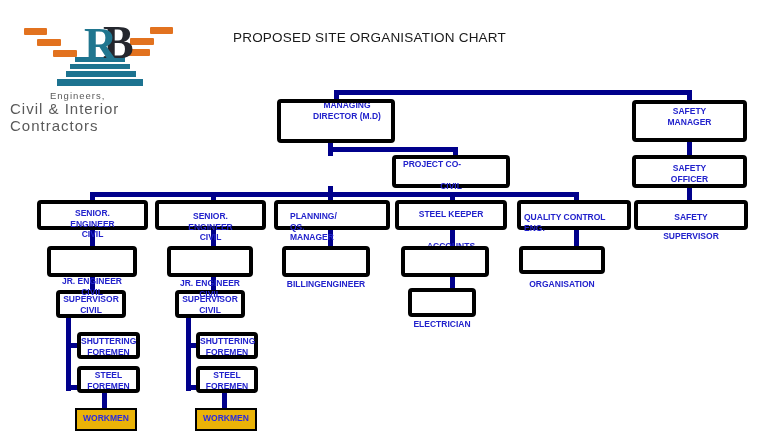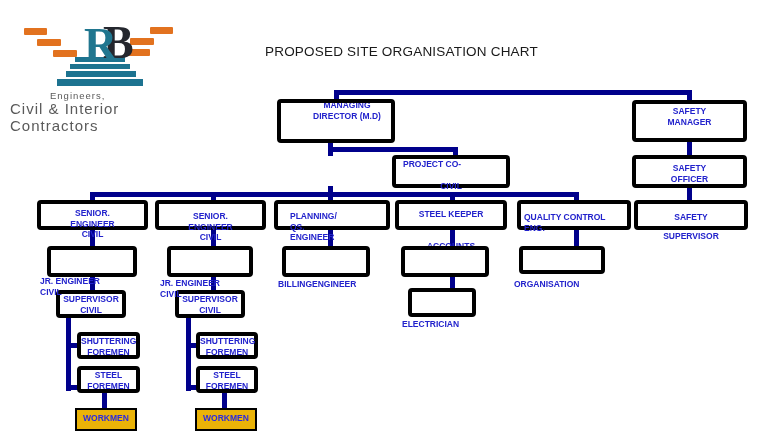--- a/index.html
+++ b/index.html
@@ -1,21 +1,21 @@
 <!DOCTYPE html>
 <html><head>
 <meta charset="utf-8">
 <style>
   html,body{margin:0;padding:0;background:#fff;}
   #stage{position:relative;width:768px;height:433px;background:#ffffff;overflow:hidden;
          font-family:"Liberation Sans","DejaVu Sans",sans-serif;}
 
   
-  #title{position:absolute;left:233px;top:44px;font-size:13.5px;color:#1a1a1a;
-         letter-spacing:.2px;white-space:nowrap;margin-left:32px;}
+  #title{position:absolute;left:233px;top:30px;font-size:13.5px;color:#1a1a1a;
+         letter-spacing:.2px;white-space:nowrap;}
 
   
   .brick{position:absolute;height:7px;background:#e2721f;border-radius:1px;}
   .letter{position:absolute;font-family:"Liberation Serif","DejaVu Serif",serif;
           font-weight:bold;font-size:46px;line-height:46px;}
   #logo-b{left:93px;top:12px;color:#24272e;z-index:1;}
   #logo-r{left:74px;top:14px;color:#20768f;z-index:2;}
   .pedestal{position:absolute;background:#1d7390;}
   .tagline{position:absolute;color:#5a5a5a;letter-spacing:1px;}
   #tag1{left:40px;top:82px;width:115px;font-size:9.5px;}
@@ -25,21 +25,21 @@
   .ln{position:absolute;background:#00008b;z-index:1;}
 
   
   .box{position:absolute;background:#fff;border:4px solid #000;border-radius:4px;
        box-sizing:border-box;z-index:2;}
   .box.dark{background:#eab308;}
   .txt{position:relative;color:#2222cc;font-weight:bold;font-size:8.5px;line-height:10.5px;
        white-space:pre-line;text-align:center;z-index:3;}
   .txt.left{text-align:left;}
   .flabel{position:absolute;color:#2222cc;font-weight:bold;font-size:8.5px;line-height:10.5px;
-          white-space:pre-line;z-index:4;}
+          white-space:pre-line;text-align:center;z-index:4;}
   .flabel.left{text-align:left;}
 
   #b-md{left:277px;top:99px;width:118px;height:44px;overflow:hidden;}
   #b-md .txt{margin-top:-3px;margin-left:22px;}
   #b-safety-manager{left:632px;top:100px;width:115px;height:42px;}
   #b-safety-manager .txt{margin-top:2px;}
   #b-project-manager{left:268px;top:155px;width:116px;height:33px;}
   #b-project-manager .txt{margin-top:0;padding-left:7px;}
   #b-project-co{left:392px;top:155px;width:118px;height:33px;}
   #b-project-co .t1{padding-left:7px;}
@@ -161,21 +161,21 @@
 CIVIL</div>
   </div>
   <div class="box" id="b-senior2">
     <div class="txt">SENIOR.
 ENGINEER
 CIVIL</div>
   </div>
   <div class="box" id="b-planning">
     <div class="txt left">PLANNING/
 QS.
-ENGINEER</div>
+MANAGER</div>
   </div>
   <div class="box" id="b-store">
     <div class="txt t1">STEEL KEEPER</div>
     <div class="txt t2">ACCOUNTS</div>
   </div>
   <div class="box" id="b-quality">
     <div class="txt left">QUALITY CONTROL
 ENG.</div>
   </div>
   <div class="box" id="b-safety-sup">

